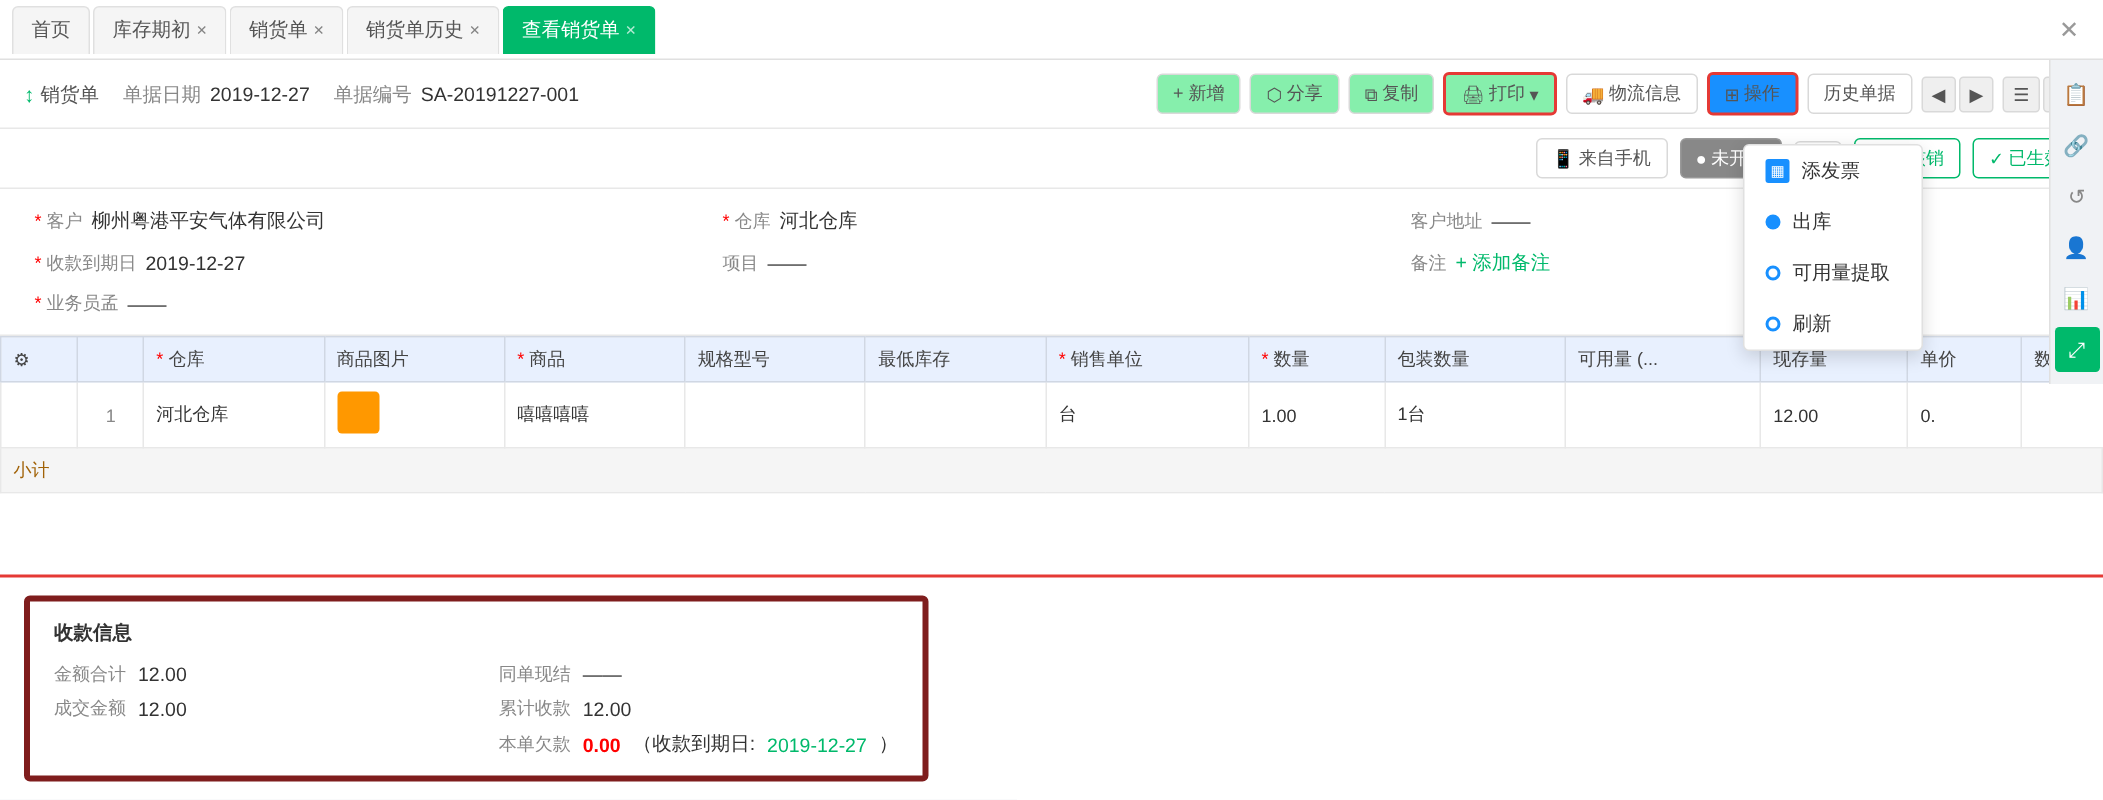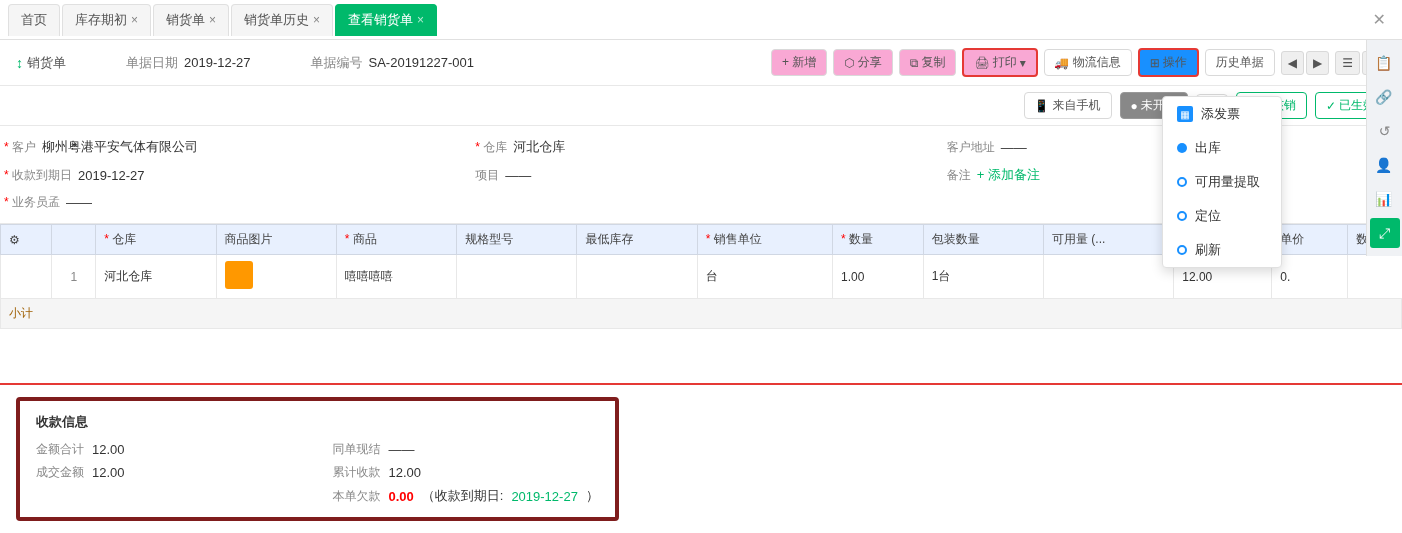--- a/index.html
+++ b/index.html
@@ -26,29 +26,29 @@
 
     
     .doc-header {
       display: flex; align-items: center; padding: 8px 16px; border-bottom: 1px solid #e8e8e8;
       background: #fff; gap: 16px;
     }
     .doc-type-badge {
       display: flex; align-items: center; gap: 4px; font-size: 13px; color: #555;
     }
     .doc-type-icon { color: #00b96b; font-size: 14px; }
-    .doc-meta { display: flex; align-items: center; gap: 6px; font-size: 13px; color: #555; margin-left: 44px; }
+    .doc-meta { display: flex; align-items: center; gap: 6px; font-size: 13px; color: #555; }
     .doc-meta-label { color: #888; }
     .doc-meta-value { color: #333; }
     .header-actions {
       margin-left: auto; display: flex; align-items: center; gap: 6px;
     }
     .btn-action {
       display: flex; align-items: center; gap: 3px; padding: 4px 10px; border-radius: 4px;
-      cursor: pointer; font-size: 12px; border: 1px solid #d9d9d9; background: #f9a8d4; color: #555;
+      cursor: pointer; font-size: 12px; border: 1px solid #d9d9d9; background: #86efac; color: #555;
       white-space: nowrap;
     }
     .btn-logistics { background: #fff; border: 1px solid #d9d9d9; color: #555; }
     .btn-history { background: #fff; border: 1px solid #d9d9d9; color: #555; }
     .nav-arrows { display: flex; gap: 2px; }
     .nav-arrow { padding: 4px 6px; border: 1px solid #d9d9d9; border-radius: 3px; cursor: pointer; color: #555; font-size: 12px; }
     .view-btns { display: flex; gap: 2px; }
     .view-btn { padding: 4px 6px; border: 1px solid #d9d9d9; border-radius: 3px; cursor: pointer; color: #555; font-size: 12px; }
 
     
@@ -57,21 +57,21 @@
       border-bottom: 1px solid #e8e8e8; gap: 8px;
     }
     .btn-phone { display: flex; align-items: center; gap: 3px; padding: 4px 10px; border: 1px solid #d9d9d9; border-radius: 4px; cursor: pointer; font-size: 12px; background: #fff; color: #555; }
     .btn-not-open { display: flex; align-items: center; gap: 3px; padding: 4px 10px; border: 1px solid #999; border-radius: 4px; cursor: pointer; font-size: 12px; background: #888; color: #fff; }
     .btn-check { display: flex; align-items: center; gap: 3px; padding: 4px 10px; border: 1px solid #d9d9d9; border-radius: 4px; cursor: pointer; font-size: 12px; background: #fff; color: #555; }
     .btn-verified { display: flex; align-items: center; gap: 3px; padding: 4px 10px; border-radius: 4px; cursor: pointer; font-size: 12px; background: #fff; color: #00b96b; border: 1px solid #00b96b; }
     .btn-effective { display: flex; align-items: center; gap: 3px; padding: 4px 10px; border-radius: 4px; cursor: pointer; font-size: 12px; background: #fff; color: #00b96b; border: 1px solid #00b96b; }
 
     
     .form-section {
-      padding: 12px 4px; display: grid; grid-template-columns: 1fr 1fr 1fr; gap: 10px 20px;
+      padding: 12px 23px; display: grid; grid-template-columns: 1fr 1fr 1fr; gap: 10px 20px;
       border-bottom: 1px solid #e8e8e8;
     }
     .form-row { display: flex; align-items: center; gap: 6px; }
     .form-label { color: #888; font-size: 12px; white-space: nowrap; }
     .form-label.required::before { content: '* '; color: #f00; }
     .form-value { color: #333; font-size: 13px; }
 
     
     .table-section { flex: 1; overflow: hidden; }
     .table-wrapper { overflow-x: auto; }
@@ -355,24 +355,20 @@
   <div class="dropdown-item">
     <span class="dropdown-icon-circle"></span>
     <span>出库</span>
   </div>
   <div class="dropdown-item">
     <span class="dropdown-icon-radio"></span>
     <span>可用量提取</span>
   </div>
   <div class="dropdown-item">
     <span class="dropdown-icon-radio"></span>
-    <span>定位</span>
-  </div>
-  <div class="dropdown-item">
-    <span class="dropdown-icon-radio"></span>
     <span>刷新</span>
   </div>
 </div>
 
 <div class="right-sidebar">
   <div class="sidebar-icon">📋</div>
   <div class="sidebar-icon">🔗</div>
   <div class="sidebar-icon">↺</div>
   <div class="sidebar-icon">👤</div>
   <div class="sidebar-icon">📊</div>

